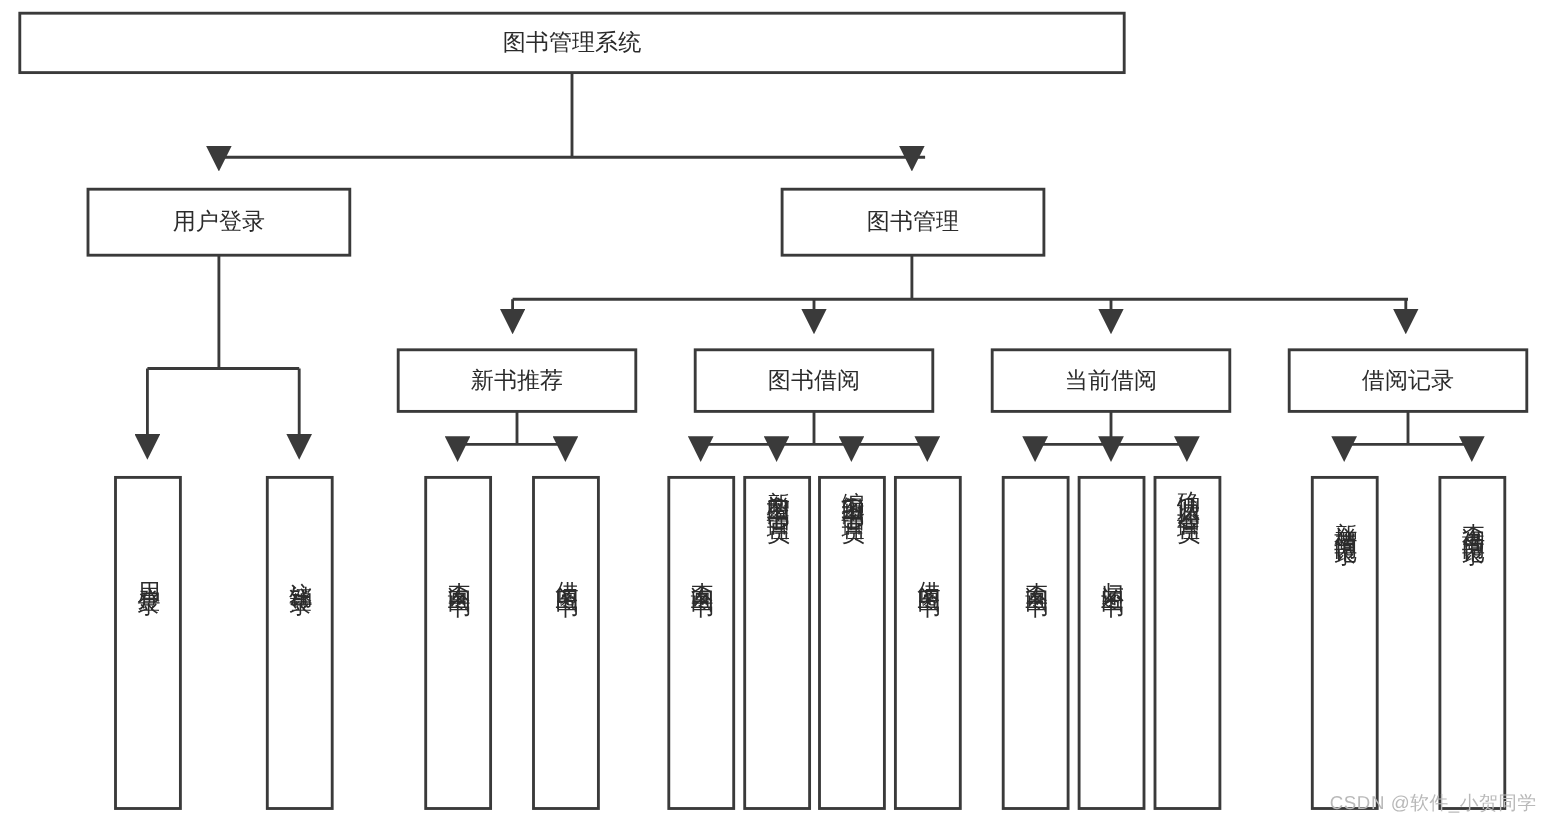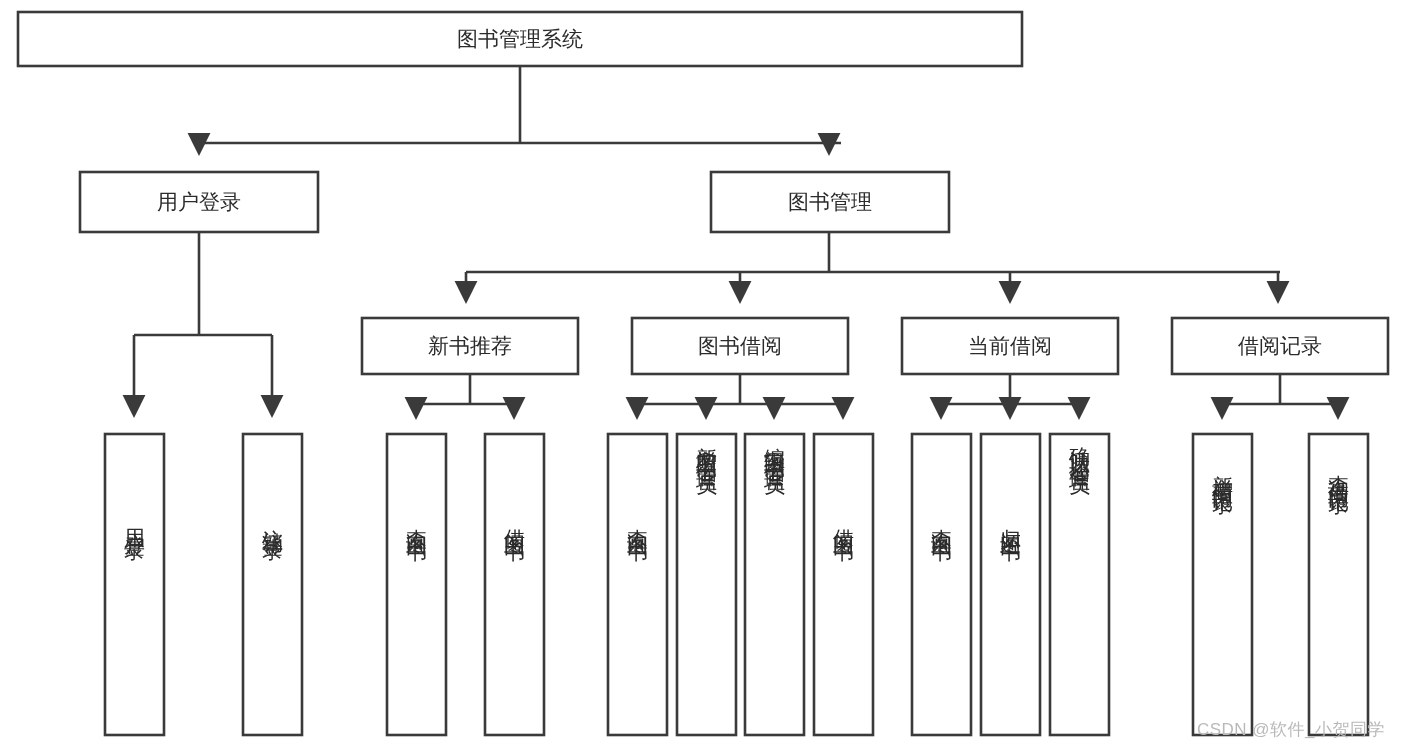--- a/index.html
+++ b/index.html
@@ -52,21 +52,21 @@
     stroke-width: 2.6;
     fill: none;
     stroke-linecap: butt;
   }
   .arrow-head {
     fill: #3a3a3a;
     stroke: none;
   }
   .watermark {
     position: absolute;
-    right: 20px;
+    right: 8px;
     bottom: 6px;
     font-family: "Liberation Sans", "DejaVu Sans", sans-serif;
     font-size: 17px;
     color: #b9b9b9;
     letter-spacing: 0.5px;
     white-space: nowrap;
     pointer-events: none;
   }
 </style>
 </head>

